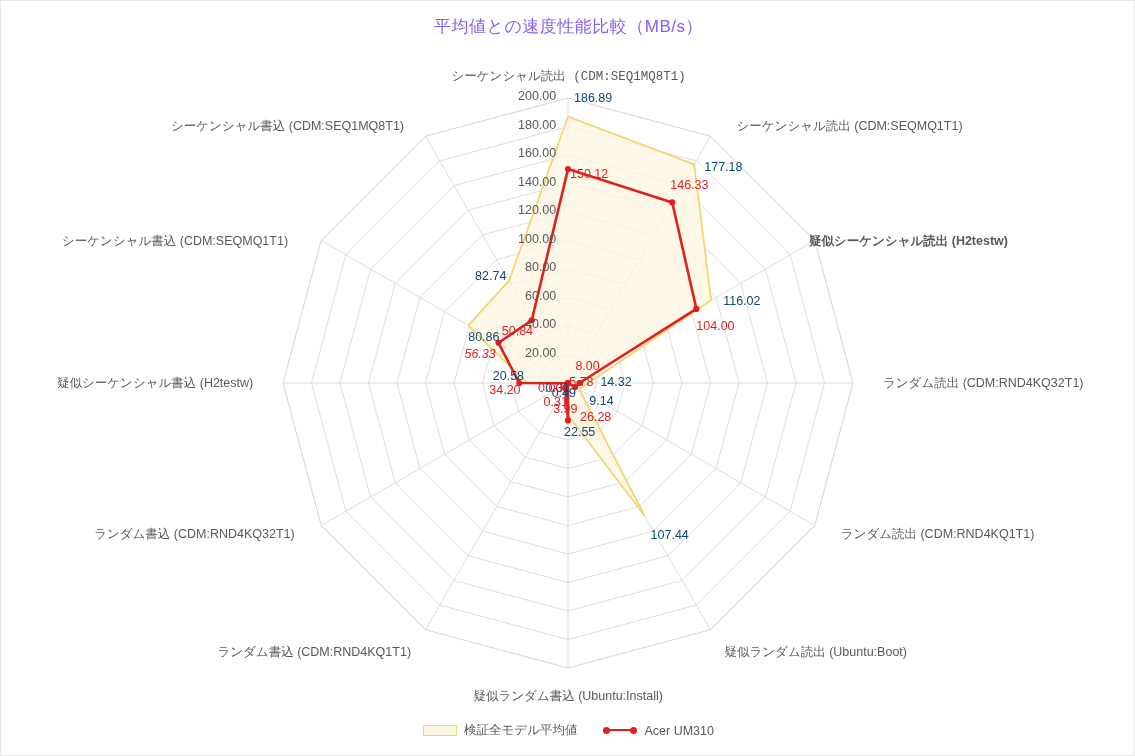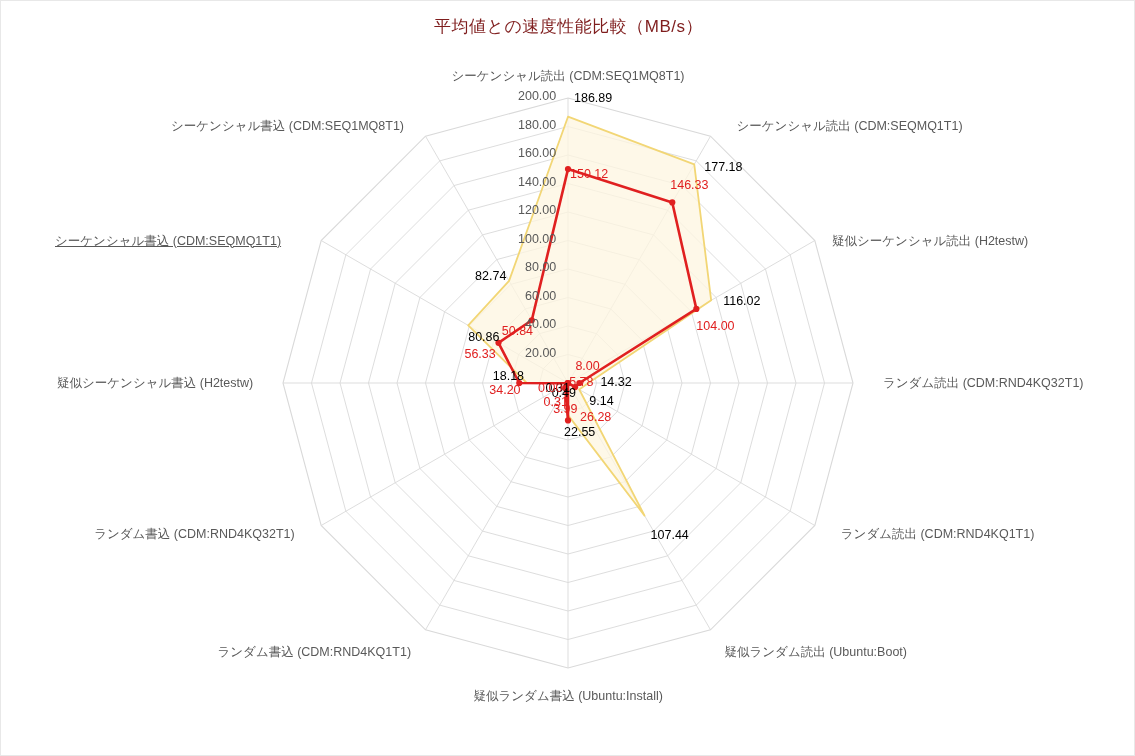--- a/index.html
+++ b/index.html
@@ -24,21 +24,21 @@
     box-sizing: border-box;
     background: #ffffff;
   }
   #chart-title {
     position: absolute;
     top: 14px;
     left: 0;
     width: 1135px;
     text-align: center;
     font-size: 17px;
-    color: #7f1d1d;
+    color: #8b5cf6;
     letter-spacing: 0.5px;
   }
   #radar-svg {
     position: absolute;
     left: 0;
     top: 0;
   }
   .axis-label {
     position: absolute;
     font-size: 12.5px;
@@ -50,21 +50,21 @@
     font-size: 12.5px;
     color: #595959;
     white-space: nowrap;
     text-align: right;
   }
   .dl {
     position: absolute;
     font-size: 12.5px;
     white-space: nowrap;
   }
-  .dl-avg { color: #000000; }
+  .dl-avg { color: #0c4a6e; }
   .dl-acer { color: #e02020; }
   #legend {
     position: absolute;
     left: 0;
     bottom: 16px;
     width: 1135px;
     display: flex;
     justify-content: center;
     align-items: center;
     gap: 26px;
@@ -148,31 +148,31 @@
       <circle cx="567.00" cy="382.00" r="3.1" fill="#e02020"></circle>
       <circle cx="567.00" cy="419.45" r="3.1" fill="#e02020"></circle>
       <circle cx="564.16" cy="386.92" r="3.1" fill="#e02020"></circle>
       <circle cx="566.62" cy="382.22" r="3.1" fill="#e02020"></circle>
       <circle cx="518.26" cy="382.00" r="3.1" fill="#e02020"></circle>
       <circle cx="497.48" cy="341.86" r="3.1" fill="#e02020"></circle>
       <circle cx="530.78" cy="319.26" r="3.1" fill="#e02020"></circle>
     </svg>
 
   <div id="axis-labels">
-      <div class="axis-label" style="top: 67px; left: 450.5px;">シーケンシャル読出 (CDM:SEQ1MQ8T1)</div>
+      <div class="axis-label" style="top: 67px; left: 450.5px; font-family: Liberation Mono, monospace;">シーケンシャル読出 (CDM:SEQ1MQ8T1)</div>
       <div class="axis-label" style="top: 117.183px; left: 735.5px;">シーケンシャル読出 (CDM:SEQMQ1T1)</div>
-      <div class="axis-label" style="top: 231.5px; left: 831px;">疑似シーケンシャル読出 (H2testw)</div>
+      <div class="axis-label" style="top: 231.5px; left: 808px; font-weight: bold;">疑似シーケンシャル読出 (H2testw)</div>
       <div class="axis-label" style="top: 374px; left: 882px;">ランダム読出 (CDM:RND4KQ32T1)</div>
       <div class="axis-label" style="top: 524.5px; left: 839.817px;">ランダム読出 (CDM:RND4KQ1T1)</div>
       <div class="axis-label" style="top: 642.817px; left: 723.5px;">疑似ランダム読出 (Ubuntu:Boot)</div>
       <div class="axis-label" style="top: 687px; left: 472.5px;">疑似ランダム書込 (Ubuntu:Install)</div>
       <div class="axis-label" style="top: 642.817px; left: 216.5px;">ランダム書込 (CDM:RND4KQ1T1)</div>
       <div class="axis-label" style="top: 524.5px; left: 93.1828px;">ランダム書込 (CDM:RND4KQ32T1)</div>
       <div class="axis-label" style="top: 374px; left: 56px;">疑似シーケンシャル書込 (H2testw)</div>
-      <div class="axis-label" style="top: 231.5px; left: 54px; text-decoration: underline;">シーケンシャル書込 (CDM:SEQMQ1T1)</div>
+      <div class="axis-label" style="top: 231.5px; left: 61px;">シーケンシャル書込 (CDM:SEQMQ1T1)</div>
       <div class="axis-label" style="top: 117.183px; left: 170px;">シーケンシャル書込 (CDM:SEQ1MQ8T1)</div>
     </div>
   <div id="tick-labels">
       <div class="tick-label" style="top: 344.5px; left: 524px;">20.00</div>
       <div class="tick-label" style="top: 316px; left: 524px;">40.00</div>
       <div class="tick-label" style="top: 287.5px; left: 524px;">60.00</div>
       <div class="tick-label" style="top: 259px; left: 524px;">80.00</div>
       <div class="tick-label" style="top: 230.5px; left: 517px;">100.00</div>
       <div class="tick-label" style="top: 202px; left: 517px;">120.00</div>
       <div class="tick-label" style="top: 173.5px; left: 517px;">140.00</div>
@@ -183,30 +183,44 @@
   <div id="data-labels">
       <div class="dl dl-avg" style="top: 89.6817px; left: 573px;">186.89</div>
       <div class="dl dl-avg" style="top: 159.345px; left: 703.241px;">177.18</div>
       <div class="dl dl-avg" style="top: 293.336px; left: 722.179px;">116.02</div>
       <div class="dl dl-avg" style="top: 374px; left: 599.406px;">14.32</div>
       <div class="dl dl-avg" style="top: 392.512px; left: 588.28px;">9.14</div>
       <div class="dl dl-avg" style="top: 526.59px; left: 649.551px;">107.44</div>
       <div class="dl dl-avg" style="top: 424.134px; left: 563px;">22.55</div>
       <div class="dl dl-avg" style="top: 384.605px; left: 550.651px;">0.49</div>
       <div class="dl dl-avg" style="top: 380.221px; left: 544.617px;">0.31</div>
-      <div class="dl dl-avg" style="top: 368px; left: 491.775px;">18.18</div>
+      <div class="dl dl-avg" style="top: 368px; left: 491.775px;">20.58</div>
       <div class="dl dl-avg" style="top: 329px; left: 431.212px; margin-left: 36px;">80.86</div>
       <div class="dl dl-avg" style="top: 267.892px; left: 474.048px;">82.74</div>
       <div class="dl dl-acer" style="top: 166.079px; left: 569px;">150.12</div>
       <div class="dl dl-acer" style="top: 177.416px; left: 669.26px;">146.33</div>
       <div class="dl dl-acer" style="top: 317.9px; left: 695.345px;">104.00</div>
       <div class="dl dl-acer" style="top: 358px; left: 574.4px;">8.00</div>
       <div class="dl dl-acer" style="top: 374.118px; left: 568.133px;">5.78</div>
       <div class="dl dl-acer" style="top: 380px; left: 537px;">0.00</div>
       <div class="dl dl-acer" style="top: 409.449px; left: 563px; margin-left: 16px;">26.28</div>
       <div class="dl dl-acer" style="top: 400.924px; left: 552.157px;">3.99</div>
       <div class="dl dl-acer" style="top: 394.221px; left: 542.617px;">0.31</div>
       <div class="dl dl-acer" style="top: 382px; left: 488.265px;">34.20</div>
-      <div class="dl dl-acer" style="top: 345.865px; left: 463.484px;">56.33</div>
+      <div class="dl dl-acer" style="top: 345.865px; left: 463.484px; font-style: italic;">56.33</div>
       <div class="dl dl-acer" style="top: 323.259px; left: 500.776px;">50.84</div>
     </div>
 
+  <div id="legend">
+    <div class="legend-item">
+      <span class="legend-swatch-avg"></span>
+      <span>検証全モデル平均値</span>
+    </div>
+    <div class="legend-item">
+      <span class="legend-swatch-acer">
+        <span class="ln"></span>
+          <span class="d1"></span>
+          <span class="d2"></span>
+      </span>
+      <span>Acer UM310</span>
+    </div>
+  </div>
 </div>
 
 </body></html>

